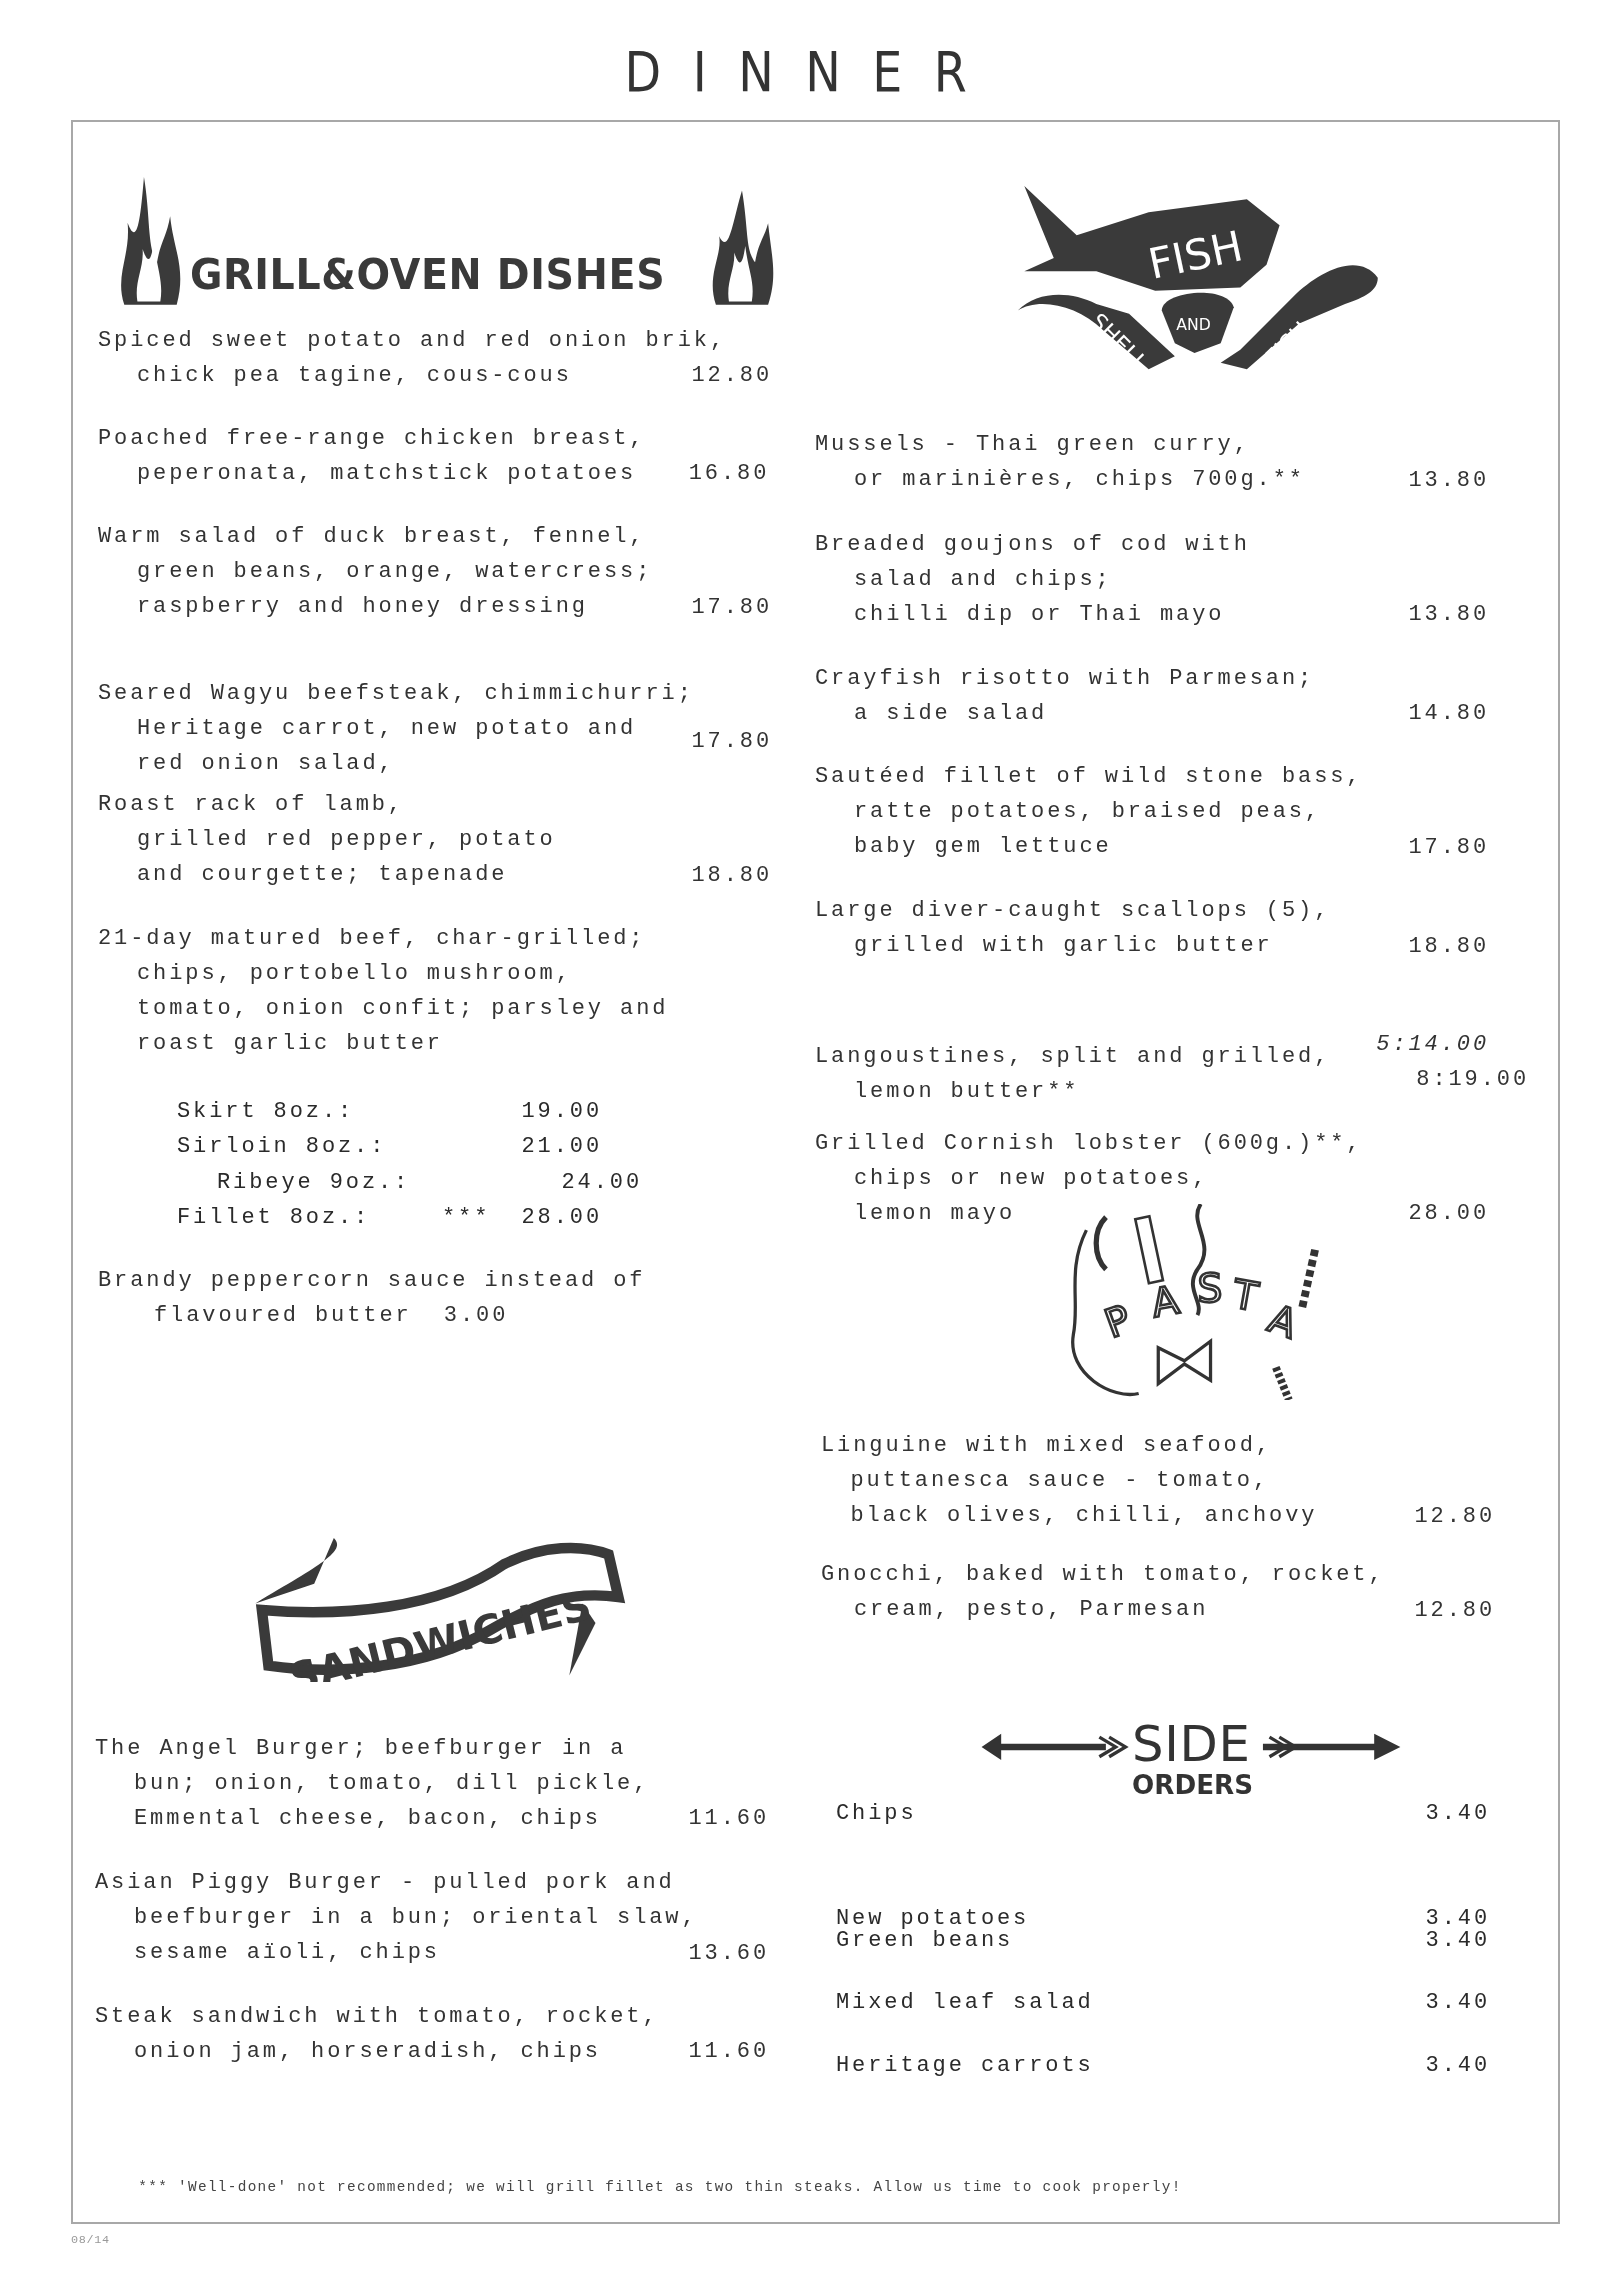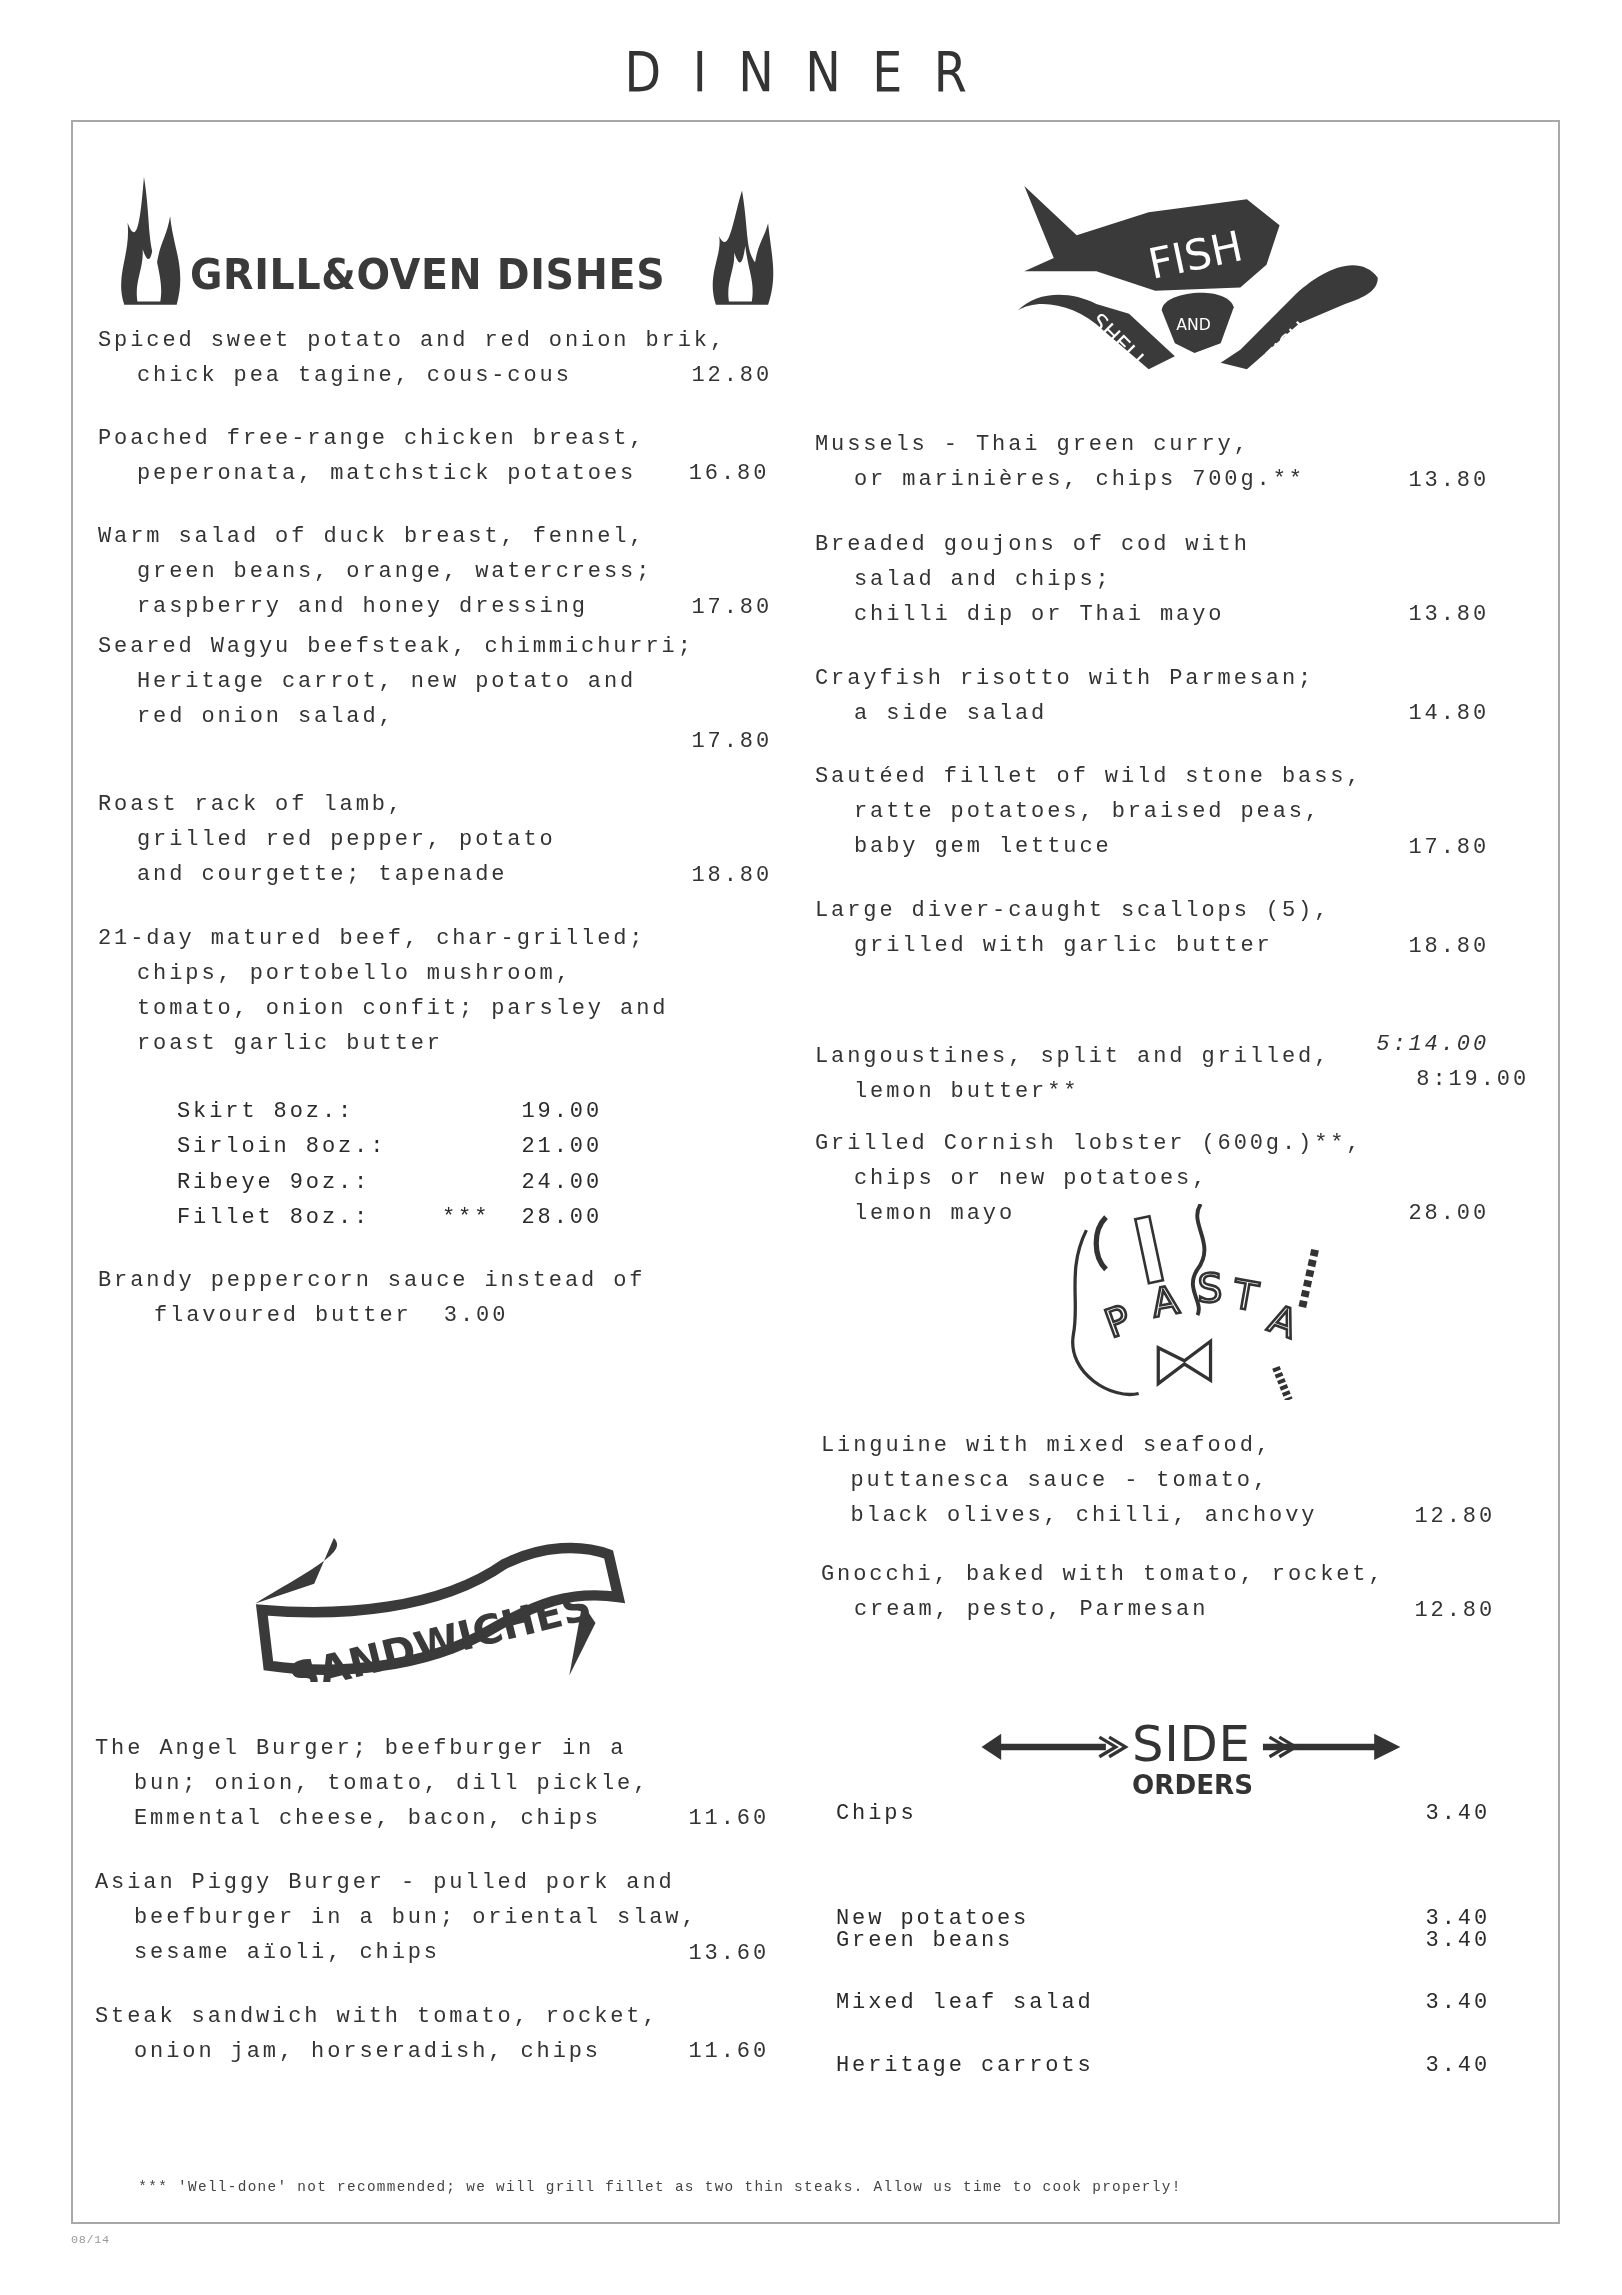--- a/index.html
+++ b/index.html
@@ -62,21 +62,21 @@
 </div>
 <div class="price" style="left:670px;width:118px;top:456px;text-align:center;">16.80</div>
 
 <div class="dish" style="left:98px;top:519px;">
   <span class="line">Warm salad of duck breast, fennel,</span>
   <span class="line sub">green beans, orange, watercress;</span>
   <span class="line sub">raspberry and honey dressing</span>
 </div>
 <div class="price" style="left:654px;width:118px;top:590px;">17.80</div>
 
-<div class="dish" style="left:98px;top:629px;">
+<div class="dish" style="left:98px;top:676px;">
   <span class="line">Seared Wagyu beefsteak, chimmichurri;</span>
   <span class="line sub">Heritage carrot, new potato and</span>
   <span class="line sub">red onion salad,</span>
 </div>
 <div class="price" style="left:654px;width:118px;top:724px;">17.80</div>
 
 <div class="dish" style="left:98px;top:787px;">
   <span class="line">Roast rack of lamb,</span>
   <span class="line sub">grilled red pepper, potato</span>
   <span class="line sub">and courgette; tapenade</span>
@@ -93,21 +93,21 @@
 <div class="steak-row" style="top:1094px;">
   <span class="n">Skirt 8oz.:</span>
   <span class="m"></span>
   <span class="p">19.00</span>
 </div>
 <div class="steak-row" style="top:1129px;">
   <span class="n">Sirloin 8oz.:</span>
   <span class="m"></span>
   <span class="p">21.00</span>
 </div>
-<div class="steak-row" style="top:1165px;">
+<div class="steak-row" style="top:1165px;margin-left:40px;">
   <span class="n">Ribeye 9oz.:</span>
   <span class="m"></span>
   <span class="p">24.00</span>
 </div>
 <div class="steak-row" style="top:1200px;">
   <span class="n">Fillet 8oz.:</span>
   <span class="m">***</span>
   <span class="p">28.00</span>
 </div>
 

